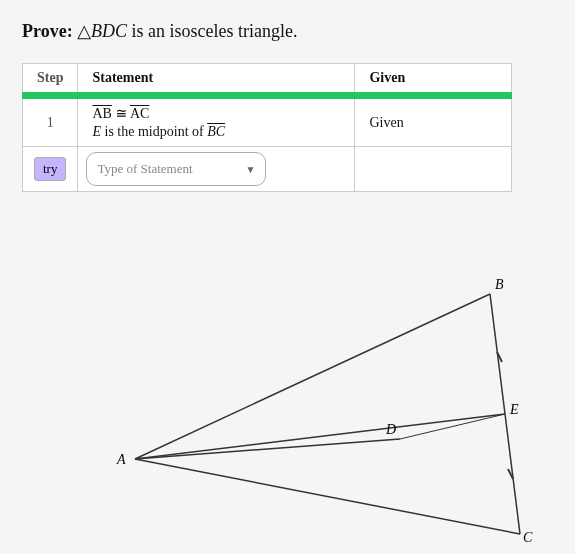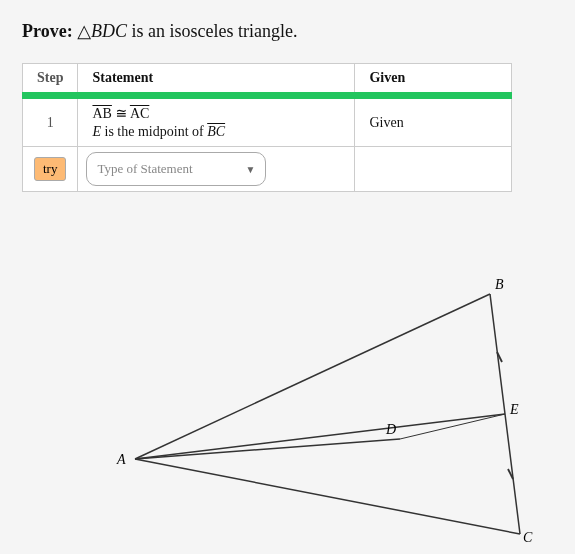--- a/index.html
+++ b/index.html
@@ -94,21 +94,21 @@
       align-items: flex-start;
       gap: 2px;
     }
 
     .try-row td {
       border-bottom: none;
       padding: 5px 8px;
     }
 
     .try-button {
-      background: #fdba74;
+      background: #c4b5fd;
       border: 1px solid #aaa;
       border-radius: 3px;
       padding: 3px 8px;
       font-size: 13px;
       cursor: pointer;
       font-family: Georgia, serif;
     }
 
     .type-dropdown {
       display: inline-flex;

